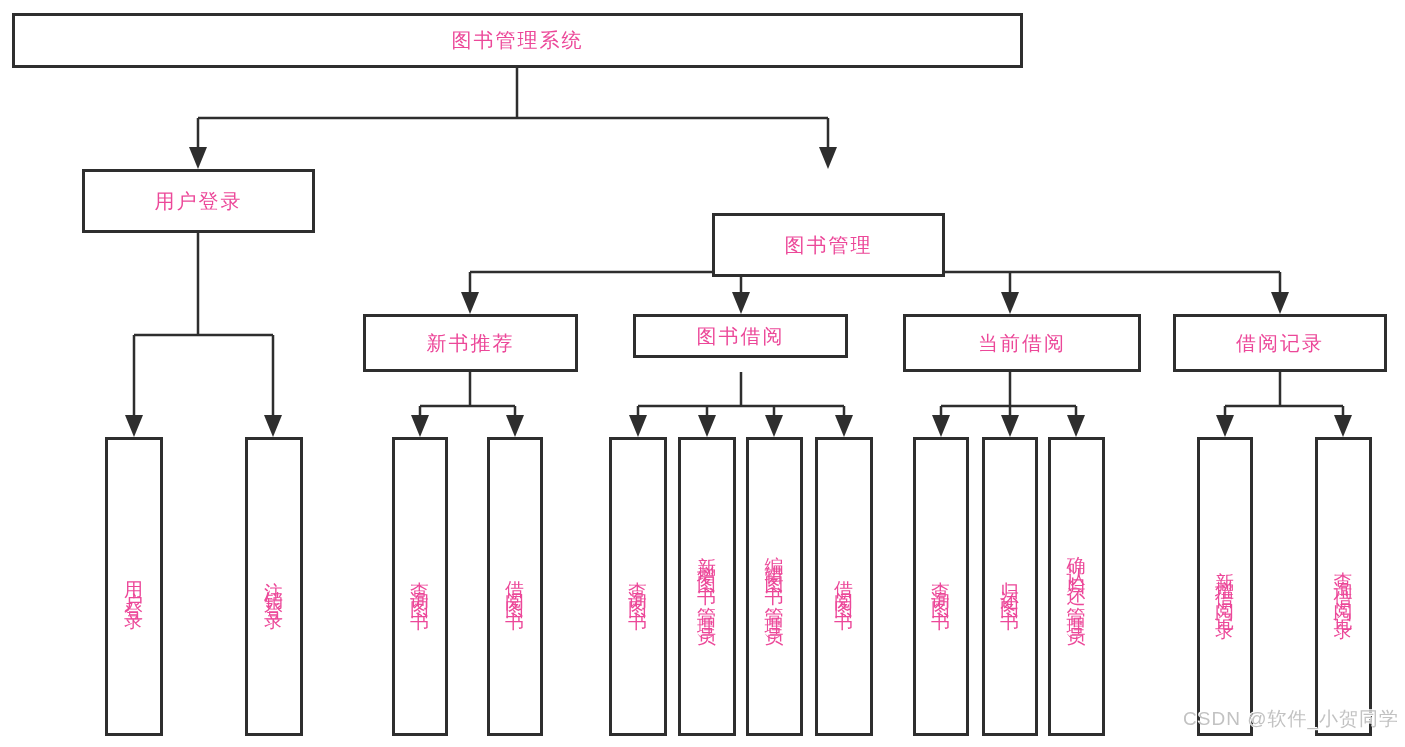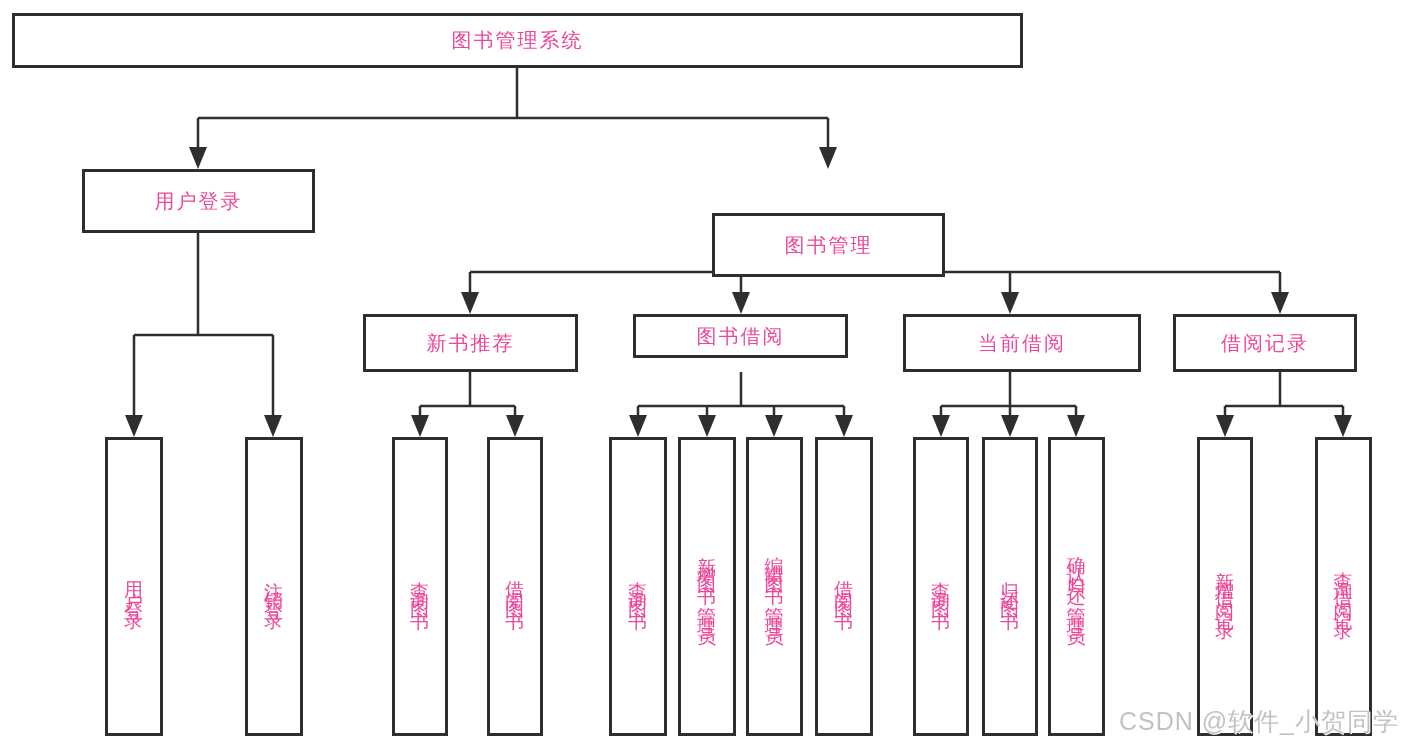--- a/index.html
+++ b/index.html
@@ -30,22 +30,22 @@
   .vbox{
     writing-mode:vertical-rl;
     text-orientation:mixed;
     font-size:19px;
     letter-spacing:0.53em;
     line-height:1;
   }
   .watermark{
     position:absolute;
     right:6px;
-    bottom:9px;
-    font-size:25px;
+    bottom:15px;
+    font-size:19px;
     color:#c2c2c2;
     letter-spacing:1px;
     text-shadow:1px 1px 0 #ffffff,-1px -1px 0 #ffffff;
     white-space:nowrap;
   }
 </style>
 </head>
 <body>
 
 <div id="stage">
@@ -102,21 +102,21 @@
   </svg>
 
   <div class="box hbox" style="left:12px;top:13px;width:1011px;height:55px;">图书管理系统</div>
 
   <div class="box hbox" style="left:82px;top:169px;width:233px;height:64px;">用户登录</div>
   <div class="box hbox" style="left:712px;top:169px;width:233px;height:64px;margin-top:44px;">图书管理</div>
 
   <div class="box hbox" style="left:363px;top:314px;width:215px;height:58px;">新书推荐</div>
   <div class="box hbox" style="left:633px;top:314px;width:215px;height:44px;">图书借阅</div>
   <div class="box hbox" style="left:903px;top:314px;width:238px;height:58px;">当前借阅</div>
-  <div class="box hbox" style="left:1173px;top:314px;width:184px;height:58px;">借阅记录</div>
+  <div class="box hbox" style="left:1173px;top:314px;width:214px;height:58px;">借阅记录</div>
 
   <div class="box vbox" style="left:105px;top:437px;width:58px;height:299px;">用户登录</div>
   <div class="box vbox" style="left:245px;top:437px;width:58px;height:299px;">注销登录</div>
 
   <div class="box vbox" style="left:392px;top:437px;width:56px;height:299px;">查询图书</div>
   <div class="box vbox" style="left:487px;top:437px;width:56px;height:299px;">借阅图书</div>
 
   <div class="box vbox" style="left:609px;top:437px;width:58px;height:299px;">查询图书</div>
   <div class="box vbox" style="left:678px;top:437px;width:58px;height:299px;">新增图书（管理员）</div>
   <div class="box vbox" style="left:746px;top:437px;width:57px;height:299px;">编辑图书（管理员）</div>

